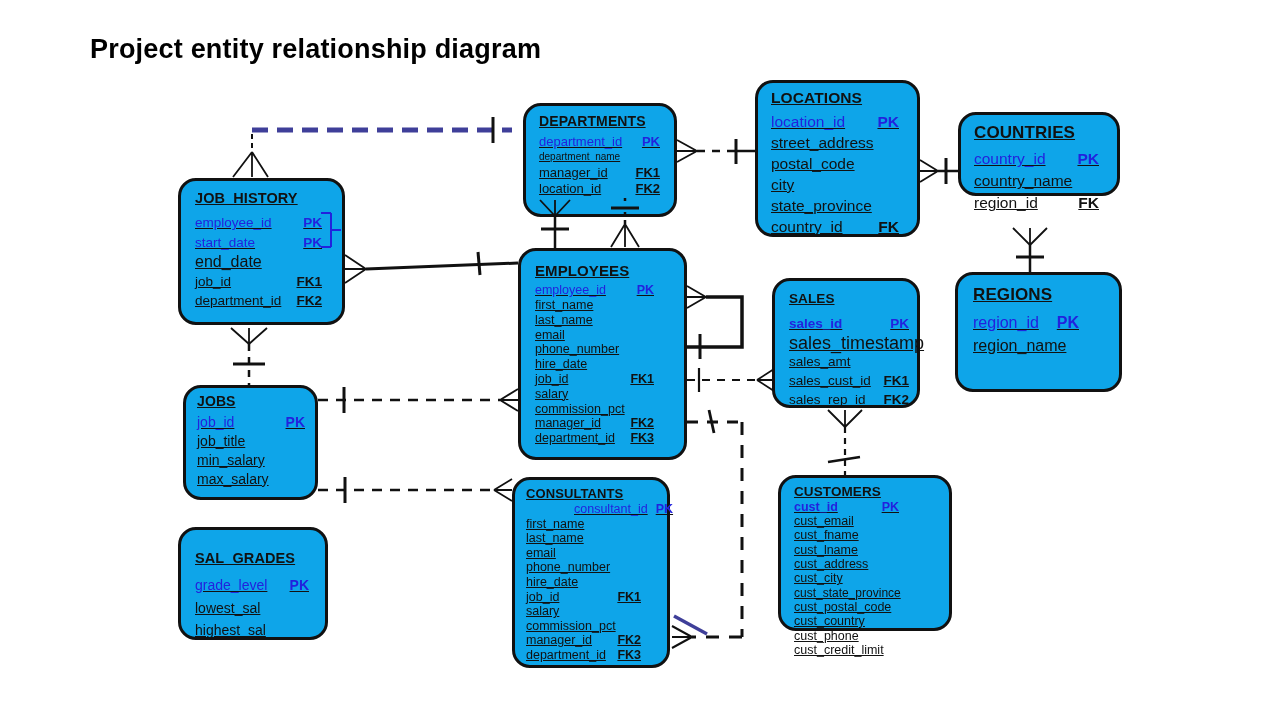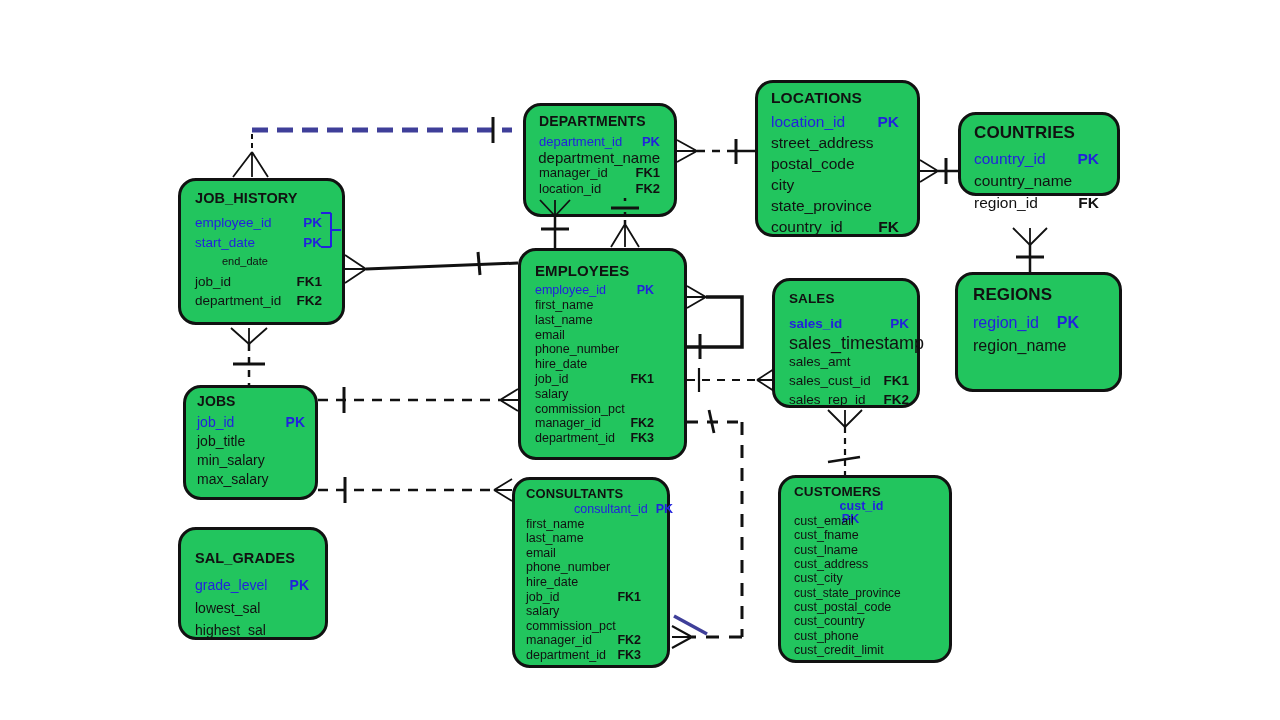--- a/index.html
+++ b/index.html
@@ -1,64 +1,65 @@
 <!DOCTYPE html>
 <html><head>
 <meta charset="utf-8">
 <style>
   html,body{margin:0;padding:0;background:#e8e8e8;}
   #canvas{position:relative;width:1280px;height:720px;background:#ffffff;overflow:hidden;
           font-family:"Liberation Sans","DejaVu Sans",sans-serif;}
   #diagram-title{position:absolute;left:90px;top:34px;margin:0;font-size:27px;font-weight:bold;
           color:#000;letter-spacing:0.2px;z-index:3;}
   #entities{position:absolute;inset:0;z-index:1;}
-  .entity{position:absolute;background:#22c55e;border:3px solid #111;border-radius:18px;
-          box-sizing:border-box;color:#111;}
+  .entity{position:absolute;background:#0ea5e9;border:3px solid #111;border-radius:18px;
+          box-sizing:border-box;color:#111;text-decoration:underline;}
   .etitle{font-weight:bold;letter-spacing:0.1px;white-space:nowrap;}
   .attr{display:flex;justify-content:space-between;align-items:center;white-space:nowrap;line-height:1;}
   .attr .akey{font-weight:bold;margin-left:8px;}
   .attr.pk{color:#2222dd;}
   .alabel.bold{font-weight:bold;}
   .e-customers .akey{margin-right:30px;}
   #connlayer{position:absolute;left:0;top:0;z-index:2;pointer-events:none;}
 </style>
 </head>
 <body>
 
 <div id="canvas">
+  <h1 id="diagram-title">Project entity relationship diagram</h1>
   <div id="entities">
       <div class="entity e-job-history" style="left: 178px; top: 178px; width: 167px; height: 147px; padding: 9px 20px 0px 14px;">
         <div class="etitle" style="font-size: 14.5px; margin-bottom: 7px;">JOB_HISTORY</div>
         <div class="attr pk" style="font-size: 13.5px; height: 19.5px;">
           <span class="alabel">employee_id</span>
           <span class="akey">PK</span>
         </div>
         <div class="attr pk" style="font-size: 13.5px; height: 19.5px;">
           <span class="alabel">start_date</span>
           <span class="akey">PK</span>
         </div>
-        <div class="attr" style="font-size: 11px; height: 19.5px; margin-left: 27px;">
+        <div class="attr" style="font-size: 16px; height: 19.5px;">
           <span class="alabel">end_date</span>
         </div>
         <div class="attr" style="font-size: 13.5px; height: 19.5px;">
           <span class="alabel">job_id</span>
           <span class="akey">FK1</span>
         </div>
         <div class="attr" style="font-size: 13.5px; height: 19.5px;">
           <span class="alabel">department_id</span>
           <span class="akey">FK2</span>
         </div>
       </div>
       <div class="entity e-departments" style="left: 523px; top: 103px; width: 154px; height: 114px; padding: 7px 14px 0px 13px;">
         <div class="etitle" style="font-size: 14px; margin-bottom: 5px;">DEPARTMENTS</div>
         <div class="attr pk" style="font-size: 13px; height: 15.5px;">
           <span class="alabel">department_id</span>
           <span class="akey">PK</span>
         </div>
-        <div class="attr" style="font-size: 15px; height: 15.5px; justify-content: flex-end;">
+        <div class="attr" style="font-size: 10px; height: 15.5px;">
           <span class="alabel">department_name</span>
         </div>
         <div class="attr" style="font-size: 13px; height: 15.5px;">
           <span class="alabel">manager_id</span>
           <span class="akey">FK1</span>
         </div>
         <div class="attr" style="font-size: 13px; height: 15.5px;">
           <span class="alabel">location_id</span>
           <span class="akey">FK2</span>
         </div>
@@ -233,23 +234,23 @@
         </div>
         <div class="attr" style="font-size: 12.5px; height: 14.6px;">
           <span class="alabel">manager_id</span>
           <span class="akey">FK2</span>
         </div>
         <div class="attr" style="font-size: 12.5px; height: 14.6px;">
           <span class="alabel">department_id</span>
           <span class="akey">FK3</span>
         </div>
       </div>
-      <div class="entity e-customers" style="left: 778px; top: 475px; width: 174px; height: 188px; padding: 6px 20px 0px 13px;">
+      <div class="entity e-customers" style="left: 778px; top: 475px; width: 174px; height: 156px; padding: 6px 20px 0px 13px;">
         <div class="etitle" style="font-size: 13.5px; margin-bottom: 1px;">CUSTOMERS</div>
-        <div class="attr pk" style="font-size: 12.5px; height: 14.3px; flex-direction: column;">
+        <div class="attr pk" style="font-size: 12.5px; height: 14.3px;">
           <span class="alabel bold">cust_id</span>
           <span class="akey">PK</span>
         </div>
         <div class="attr" style="font-size: 12.5px; height: 14.3px;">
           <span class="alabel">cust_email</span>
         </div>
         <div class="attr" style="font-size: 12.5px; height: 14.3px;">
           <span class="alabel">cust_fname</span>
         </div>
         <div class="attr" style="font-size: 12.5px; height: 14.3px;">

